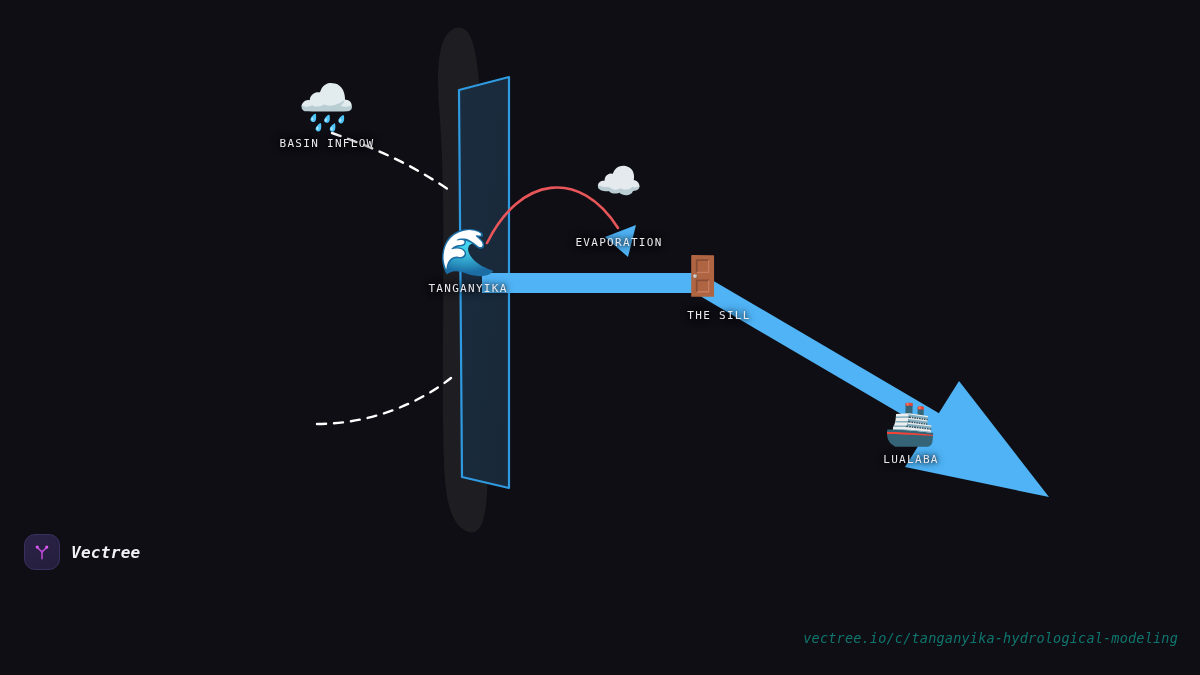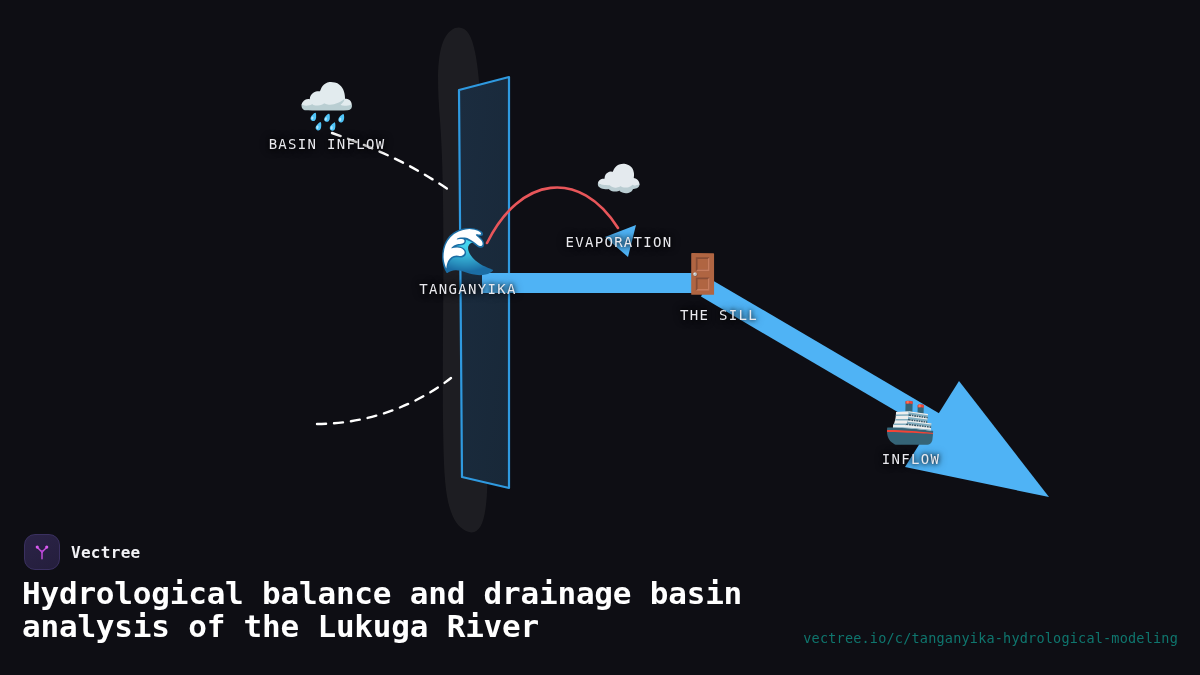--- a/index.html
+++ b/index.html
@@ -33,35 +33,35 @@
     transform: translate(-50%, -50%);
   }
   .node .glyph {
     font-size: 46px;
     line-height: 1;
     font-family: "DejaVu Sans", sans-serif;
     user-select: none;
   }
   .node .nlabel {
     margin-top: 7px;
-    font-size: 14px;
+    font-size: 11px;
     letter-spacing: 1.3px;
     color: #e9e9ee;
     font-family: "DejaVu Sans Mono", "Liberation Mono", monospace;
     white-space: nowrap;
     text-shadow: 0 0 4px rgba(0,0,0,.95), 0 0 9px rgba(0,0,0,.8);
   }
   .node.small .glyph { font-size: 38px; }
   .node.ship .glyph  { font-size: 42px; }
 
   
   #footer {
     position: absolute;
     left: 0; bottom: 0;
-    width: 1200px; height: 145px;
+    width: 1200px; height: 145px; font-style: italic;
   }
   #brand {
     position: absolute;
     left: 24px; top: 4px;
     display: flex; align-items: center; gap: 11px;
   }
   #logo-box {
     width: 34px; height: 34px;
     border-radius: 11px;
     background: linear-gradient(150deg,#2b2347 0%, #241e3c 100%);
@@ -157,21 +157,21 @@
       <div class="nlabel" style="margin-top:36px;">EVAPORATION</div>
     </div>
 
     <div class="node small" style="left:703px; top:289px;">
       <div class="glyph">🚪</div>
       <div class="nlabel" style="margin-top:14px;margin-left:32px;">THE SILL</div>
     </div>
 
     <div class="node ship" style="left:911px; top:434px;">
       <div class="glyph">🚢</div>
-      <div class="nlabel" style="margin-top:8px;">INFLOW</div>
+      <div class="nlabel" style="margin-top:8px;">LUALABA</div>
     </div>
 
   </div>
 
   <div id="footer">
 
     <div id="brand">
       <div id="logo-box">
         <svg width="20" height="20" viewBox="0 0 24 24" aria-hidden="true">
           <g stroke="#c94fe0" stroke-width="1.7" fill="none" stroke-linecap="round">
@@ -180,18 +180,17 @@
             <path d="M12 12 L17.5 6.5"></path>
           </g>
           <circle cx="6.3" cy="6.1" r="1.9" fill="#d95cf0"></circle>
           <circle cx="17.7" cy="6.1" r="1.9" fill="#d95cf0"></circle>
           <circle cx="12" cy="11.4" r="1.5" fill="#b743d6"></circle>
         </svg>
       </div>
       <div id="brand-name">Vectree</div>
     </div>
 
-    <div id="title">Hydrological balance and drainage basin analysis of the Lukuga River</div>
 
     <div id="url">vectree.io/c/tanganyika-hydrological-modeling</div>
   </div>
 
 </div>
 
 </body></html>

